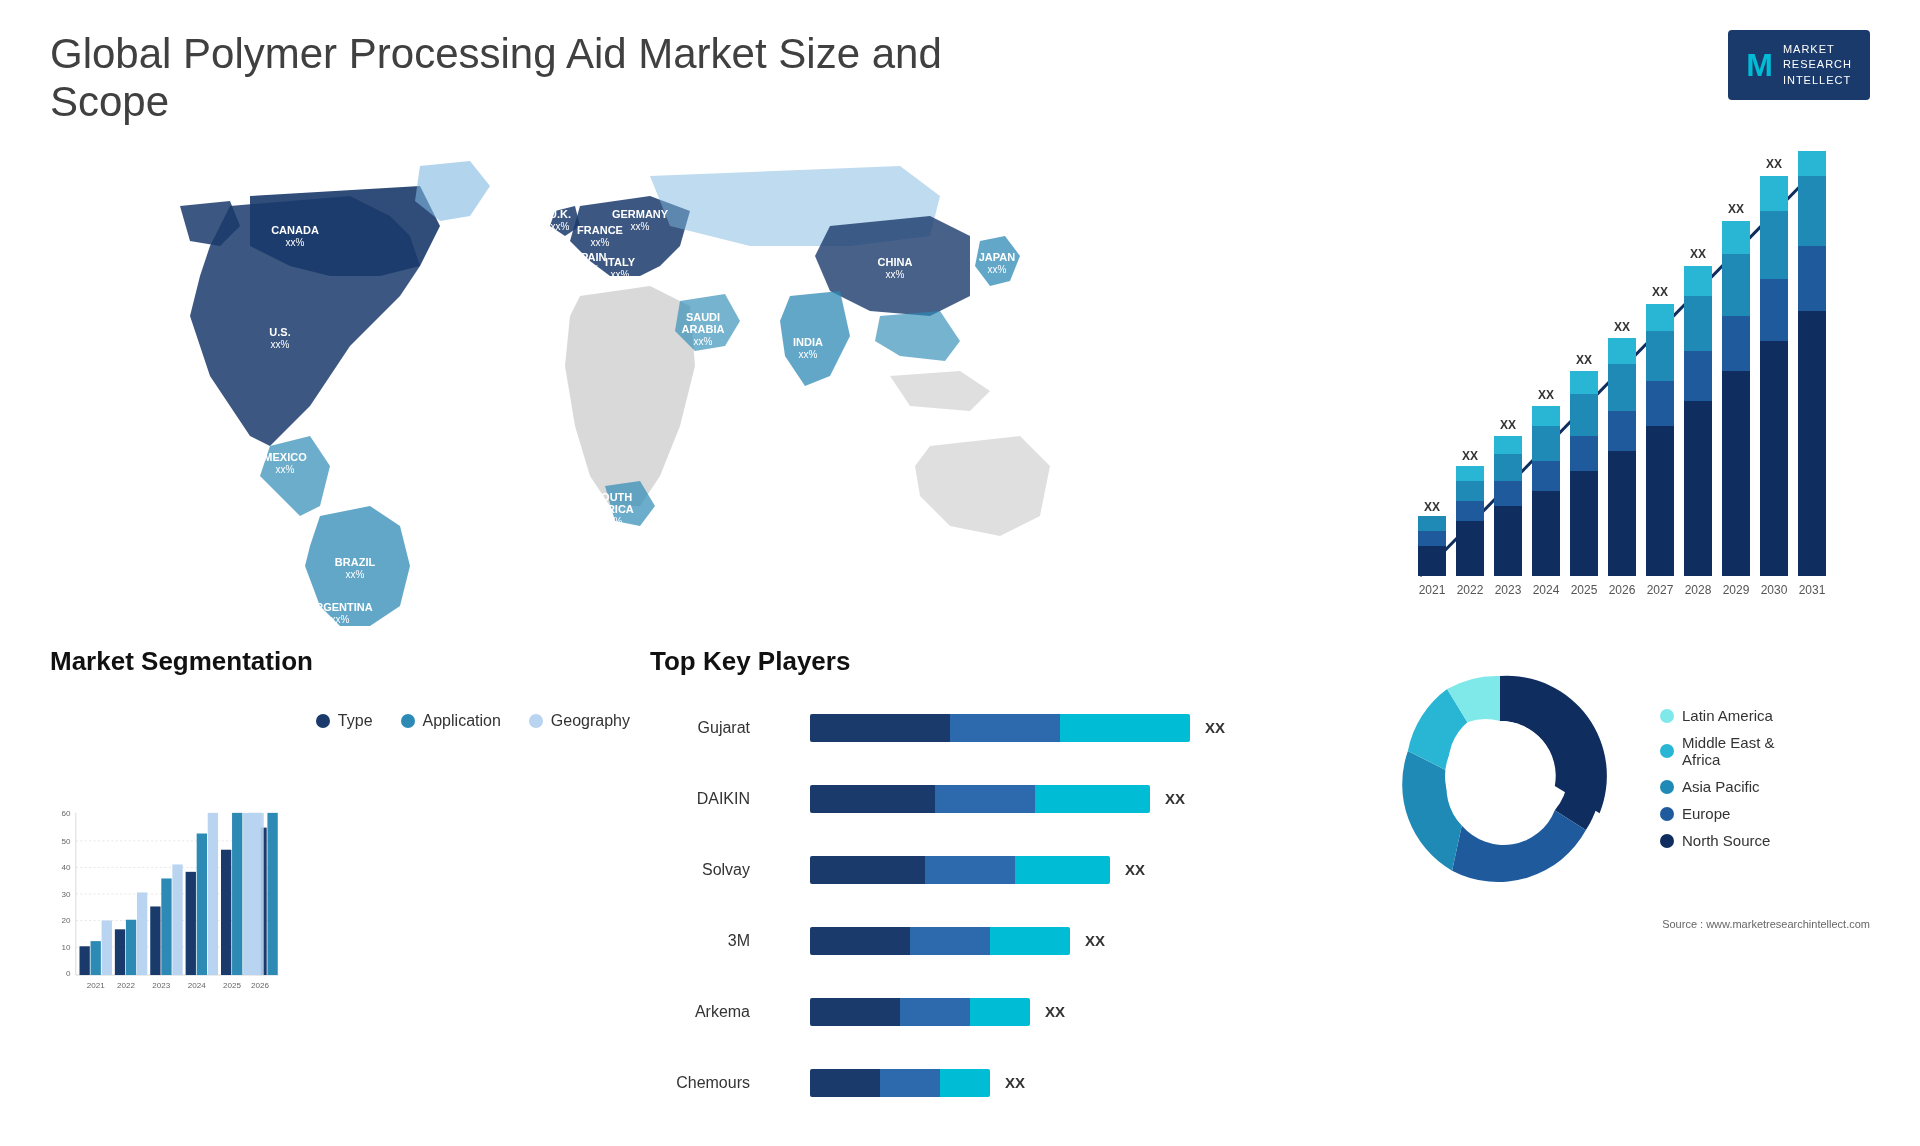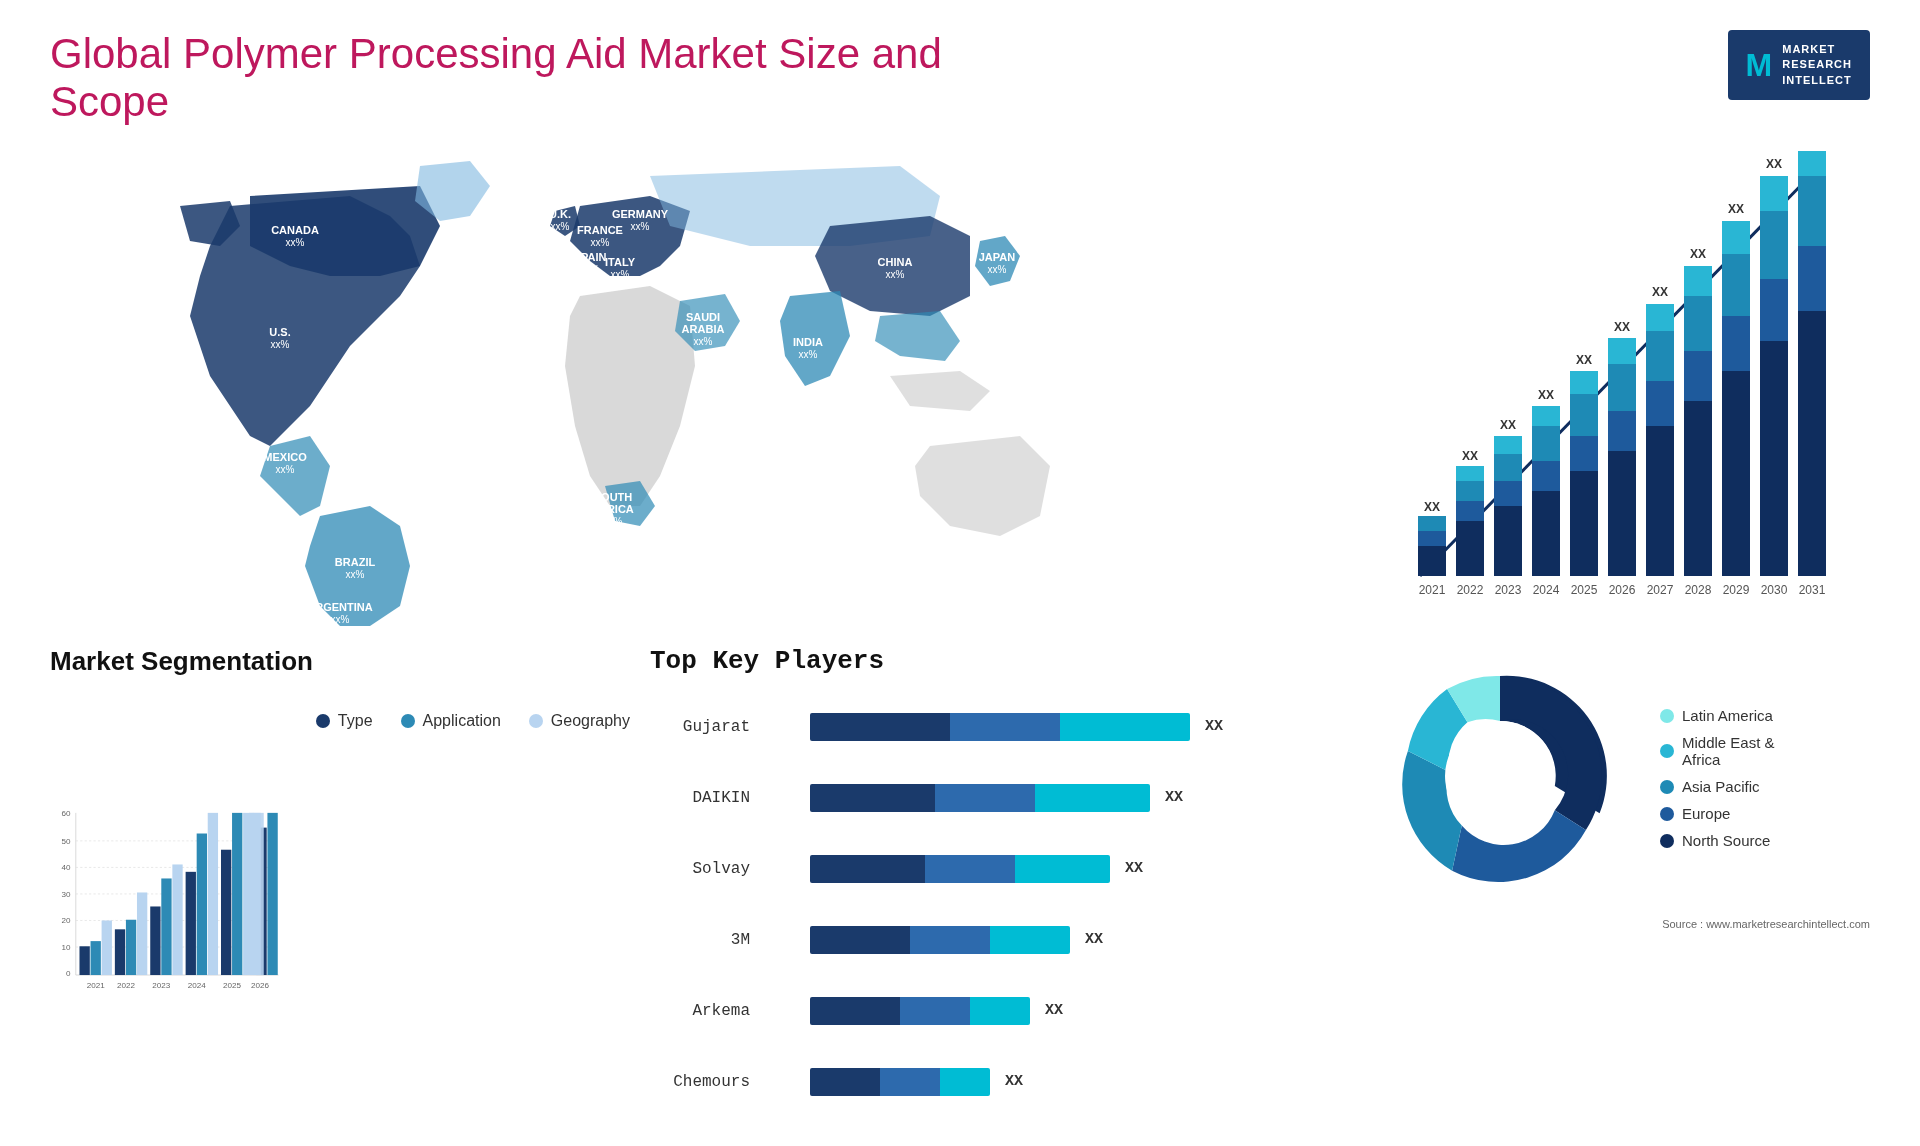--- a/index.html
+++ b/index.html
@@ -22,21 +22,21 @@
     .header {
       display: flex;
       justify-content: space-between;
       align-items: flex-start;
       margin-bottom: 20px;
     }
 
     .page-title {
       font-size: 42px;
       font-weight: 400;
-      color: #be185d;
+      color: #404040;
       max-width: 900px;
     }
 
     .logo-area {
       display: flex;
       flex-direction: column;
       align-items: flex-end;
     }
 
     .logo-box {
@@ -50,21 +50,21 @@
     }
 
     .logo-m {
       font-size: 32px;
       font-weight: bold;
       color: #00bcd4;
     }
 
     .logo-text {
       font-size: 11px;
-      font-weight: bold;
+      font-weight: normal;
       line-height: 1.4;
       text-align: left;
       color: white;
       letter-spacing: 1px;
     }
 
     
     .main-grid {
       display: grid;
       grid-template-columns: 580px 1fr 500px;
@@ -95,21 +95,20 @@
 
     
     .segmentation-section {
       grid-column: 1 / 2;
       grid-row: 2 / 3;
     }
 
     .players-section {
       grid-column: 2 / 3;
       grid-row: 2 / 3;
-      font-family: Liberation Mono, monospace;
     }
 
     .regional-section {
       grid-column: 3 / 4;
       grid-row: 2 / 3;
     }
 
     .section-title {
       font-size: 26px;
       font-weight: bold;

